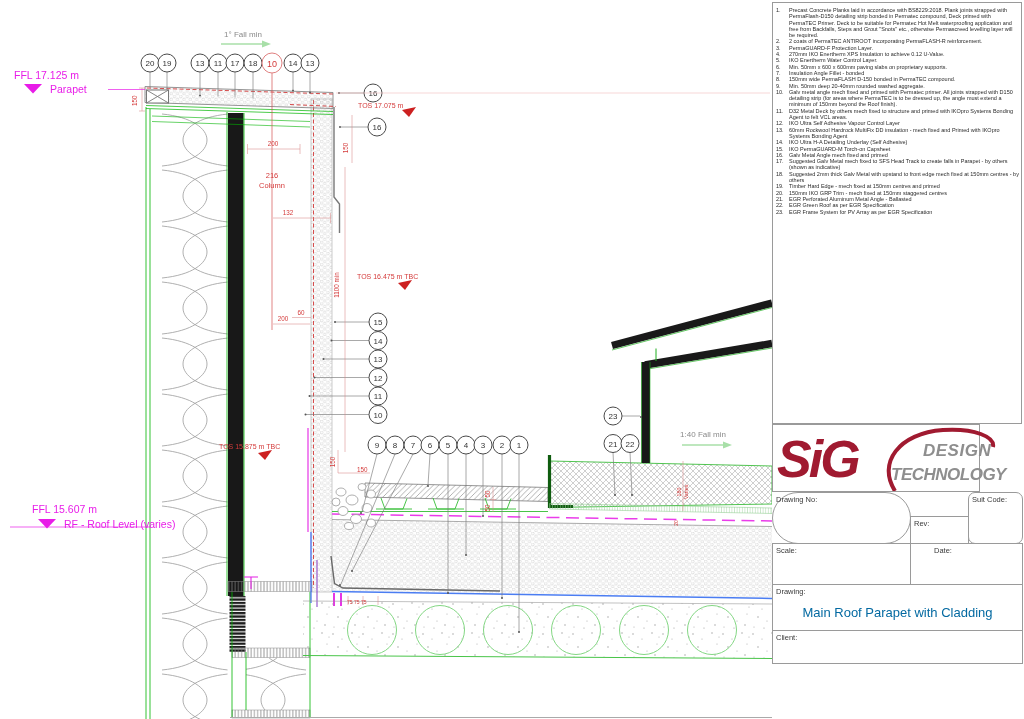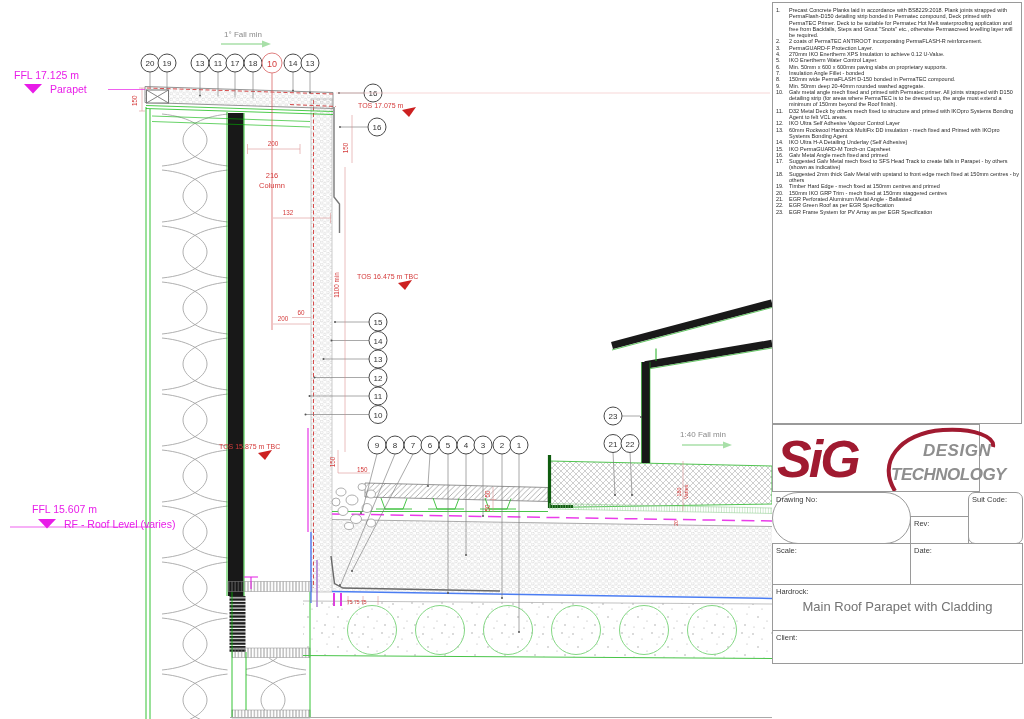--- a/index.html
+++ b/index.html
@@ -8,21 +8,21 @@
   svg text{font-family:"Liberation Sans",sans-serif;}
   .drawing{position:absolute;left:0;top:0;}
   .panel{position:absolute;left:772px;top:0;width:252px;height:719px;}
   .cell{position:absolute;border:1px solid #9a9a9a;background:#fff;box-sizing:border-box;}
   .cell .lbl{font-size:7.5px;color:#3a3a3a;padding:2px 0 0 3px;}
   .notes-box{position:absolute;left:0;top:2px;width:250px;height:422px;border:1px solid #9a9a9a;
              background:#fff;box-sizing:border-box;padding:4px 2px 0 3px;overflow:hidden;}
   .note{display:flex;font-size:5.5px;line-height:6.3px;color:#2a2a2a;}
   .note .nn{width:11px;flex:none;padding-right:2px;}
   .note .nt{flex:1;}
-  .title-txt{text-align:center;font-size:13px;color:#737373;margin-top:3px;}
+  .title-txt{text-align:center;font-size:13px;color:#0369a1;margin-top:9px;}
 </style>
 </head>
 <body>
 
 <div class="sheet">
 
 <svg class="drawing" width="772" height="719" viewBox="0 0 772 719">
   <defs>
     <pattern id="batt" width="78" height="56" patternUnits="userSpaceOnUse">
       <path d="M6,2 C66,8 66,48 6,54" fill="none" stroke="#9b9b9b" stroke-width="0.8"></path>
@@ -426,26 +426,26 @@
   <div class="cell" style="left:138px;top:492px;width:59px;height:52px;margin-top:24px;">
     <div class="lbl">Rev:</div>
   </div>
   <div class="cell" style="left:196px;top:492px;width:55px;height:52px;border-radius:7px;">
     <div class="lbl">Suit Code:</div>
   </div>
 
   <div class="cell" style="left:0;top:543px;width:139px;height:42px;">
     <div class="lbl">Scale:</div>
   </div>
-  <div class="cell" style="left:138px;top:543px;width:113px;height:42px;">
+  <div class="cell" style="left:138px;top:543px;width:113px;height:42px;padding-left:20px;">
     <div class="lbl">Date:</div>
   </div>
 
   <div class="cell" style="left:0;top:584px;width:251px;height:47px;">
-    <div class="lbl">Hardrock:</div>
+    <div class="lbl">Drawing:</div>
     <div class="title-txt">Main Roof  Parapet with Cladding</div>
   </div>
 
   <div class="cell" style="left:0;top:630px;width:251px;height:34px;">
     <div class="lbl">Client:</div>
   </div>
 
 
 </div>
 </div>

